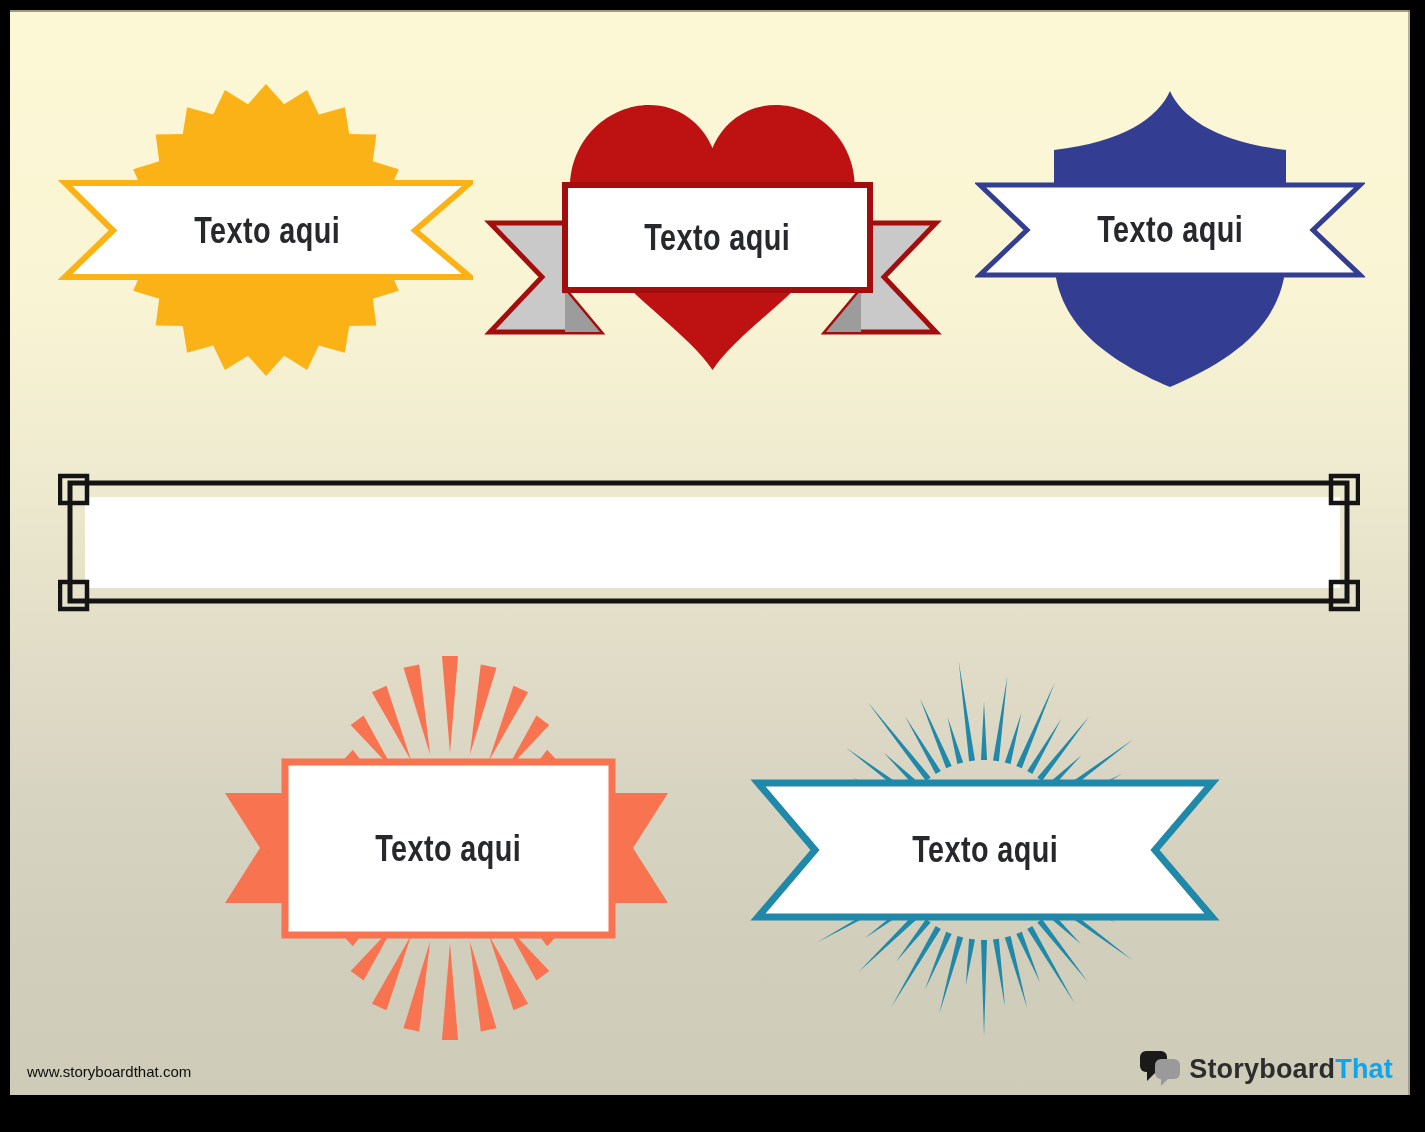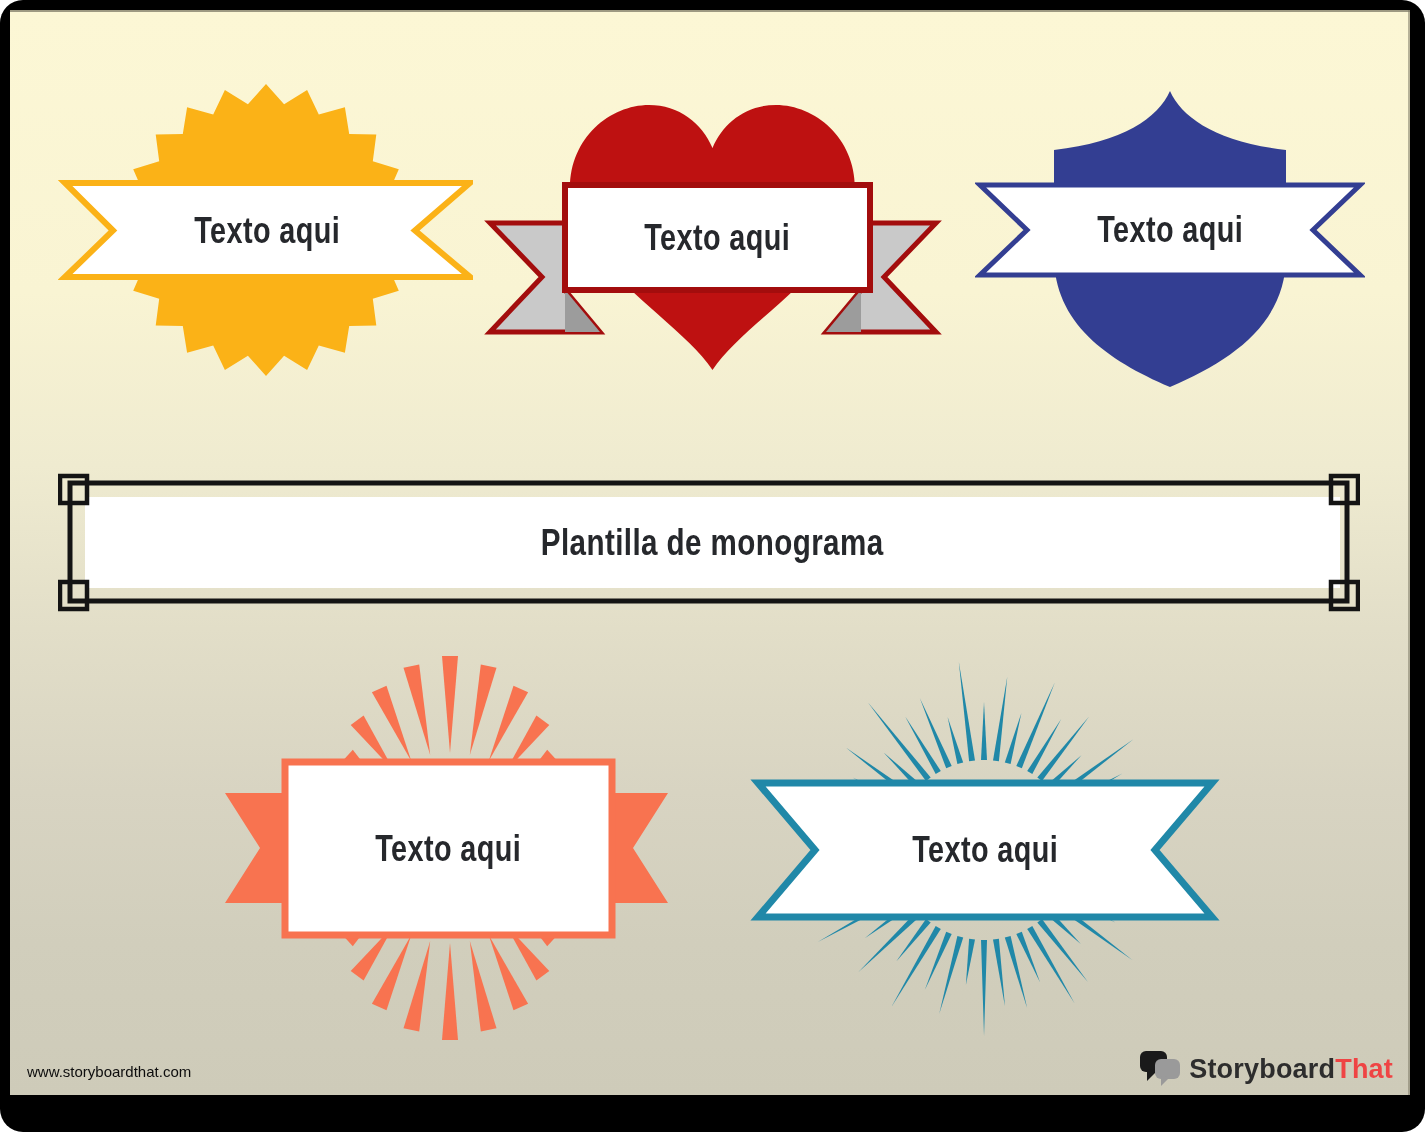--- a/index.html
+++ b/index.html
@@ -2,33 +2,33 @@
 <html style="--c-yellow: #FBB217; --c-red: #BE1111; --c-red-dark: #A30D0D; --c-gray: #C9C9C9; --c-gray-dark: #9C9C9C; --c-navy: #333E92; --c-orange: #F87350; --c-teal: #2088A8; --c-ink: #26282C; --c-frame: #141414; --c-bg-top: #FCF7D5; --c-bg-bottom: #CECBB9;"><head>
 <meta charset="utf-8">
 <style>
   :root{
     --c-yellow:#FBB217; --c-red:#BE1111; --c-red-dark:#A30D0D;
     --c-gray:#C9C9C9; --c-gray-dark:#9C9C9C; --c-navy:#333E92;
     --c-orange:#F87350; --c-teal:#2088A8; --c-ink:#26282C; --c-frame:#141414;
   }
   html,body{margin:0;padding:0;}
   .page{position:relative;width:1425px;height:1132px;background:#000;overflow:hidden;
-        font-family:"Liberation Sans",sans-serif;border-radius:23px;}
+        font-family:"Liberation Sans",sans-serif;}
   .canvas{position:absolute;left:10px;top:10px;right:15px;bottom:37px;
     background:linear-gradient(180deg,#FCF7D5 0%,#F9F4D3 26%,#EFEBD0 42%,#E2DEC8 57%,#D8D4C2 72%,#D1CEBC 86%,#CECBB9 100%);
     box-shadow:inset 0 2px 0 rgba(125,122,102,.75), inset -2px 0 0 rgba(125,122,102,.55);}
   .badge-svg{position:absolute;}
   .label{position:absolute;display:flex;align-items:center;justify-content:center;}
   .label span{display:inline-block;transform:scaleX(0.8);transform-origin:center;
     font-weight:bold;font-size:36px;color:var(--c-ink);white-space:nowrap;letter-spacing:.5px;}
   .title-label span{font-size:37px;}
   .watermark{position:absolute;left:27px;top:1063px;font-size:15px;font-weight:normal;color:#0d0d0d;}
   .logo{position:absolute;right:32px;top:1048px;height:42px;display:flex;align-items:center;gap:5px;}
   .logo-text{font-size:27px;font-weight:bold;color:#2d2d2d;letter-spacing:.2px;}
-  .logo-text .that{color:#ef4444;}
+  .logo-text .that{color:#0ea5e9;}
 </style>
 </head>
 <body>
 
 <div class="page">
   <div class="canvas"></div>
 
   <svg class="badge-svg" style="left:58px;top:80px;" width="415" height="300" viewBox="0 0 415 300">
     <polygon id="seal-poly" points="208.0,4.0 226.1,24.3 249.1,9.9 260.8,34.5 286.9,27.2 291.2,54.0 318.3,54.4 314.8,81.3 340.8,89.3 329.9,114.2 352.5,129.2 335.0,150.0 352.5,170.8 329.9,185.8 340.8,210.7 314.8,218.7 318.3,245.6 291.2,246.0 286.9,272.8 260.8,265.5 249.1,290.1 226.1,275.7 208.0,296.0 189.9,275.7 166.9,290.1 155.2,265.5 129.1,272.8 124.8,246.0 97.7,245.6 101.2,218.7 75.2,210.7 86.1,185.8 63.5,170.8 81.0,150.0 63.5,129.2 86.1,114.2 75.2,89.3 101.2,81.3 97.7,54.4 124.8,54.0 129.1,27.2 155.2,34.5 166.9,9.9 189.9,24.3" style="fill:var(--c-yellow)"></polygon>
     <polygon points="7,103 412,103 357,150.5 412,197 7,197 55,150.5" style="fill:#ffffff;stroke:var(--c-yellow);stroke-width:6;stroke-linejoin:miter"></polygon>
@@ -60,23 +60,20 @@
   </div>
 
   <svg class="badge-svg" style="left:58px;top:470px;" width="1302" height="145" viewBox="0 0 1302 145">
     <rect x="27" y="27" width="1255" height="91" style="fill:#ffffff"></rect>
     <rect x="12" y="13" width="1277" height="118" style="fill:none;stroke:var(--c-frame);stroke-width:5"></rect>
     <rect x="2" y="6" width="27" height="27" style="fill:none;stroke:var(--c-frame);stroke-width:4.5"></rect>
     <rect x="1273" y="6" width="27" height="27" style="fill:none;stroke:var(--c-frame);stroke-width:4.5"></rect>
     <rect x="2" y="112" width="27" height="27" style="fill:none;stroke:var(--c-frame);stroke-width:4.5"></rect>
     <rect x="1273" y="112" width="27" height="27" style="fill:none;stroke:var(--c-frame);stroke-width:4.5"></rect>
   </svg>
-  <div class="label title-label" style="left:85px;top:497px;width:1255px;height:91px;">
-    <span>Plantilla de monograma</span>
-  </div>
 
   <svg class="badge-svg" style="left:222px;top:652px;" width="460" height="400" viewBox="0 0 460 400">
     <g id="orange-rays-top">
         <polygon points="130.8,97.7 120.1,109.6 157.4,132.4" style="fill: var(--c-orange);"></polygon>
         <polygon points="141.6,63.5 128.7,72.9 172.2,119.1" style="fill: var(--c-orange);"></polygon>
         <polygon points="164.5,33.8 149.9,40.3 189.4,109.2" style="fill: var(--c-orange);"></polygon>
         <polygon points="197.2,12.4 181.5,15.7 208.2,103.1" style="fill: var(--c-orange);"></polygon>
         <polygon points="236.0,4.0 220.0,4.0 228.0,101.0" style="fill: var(--c-orange);"></polygon>
         <polygon points="274.5,15.7 258.8,12.4 247.8,103.1" style="fill: var(--c-orange);"></polygon>
         <polygon points="306.1,40.3 291.5,33.8 266.6,109.2" style="fill: var(--c-orange);"></polygon>

